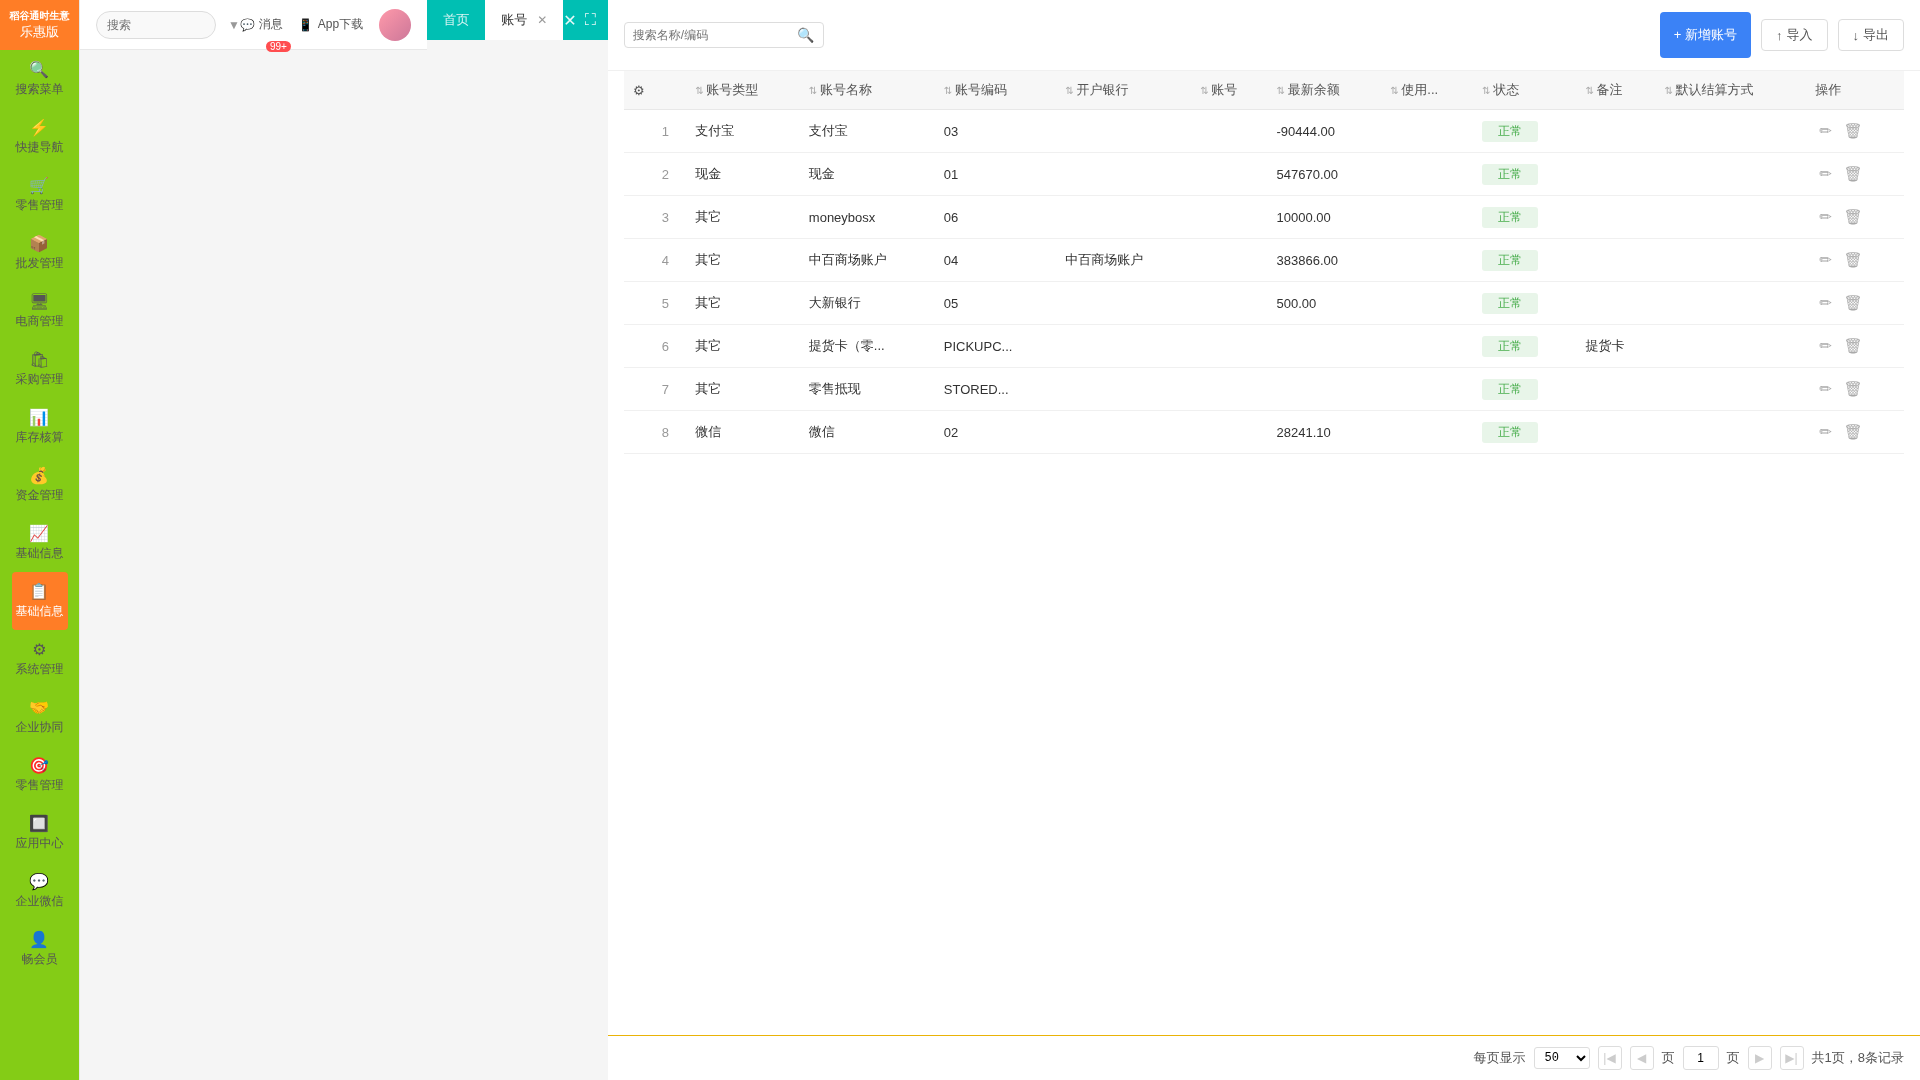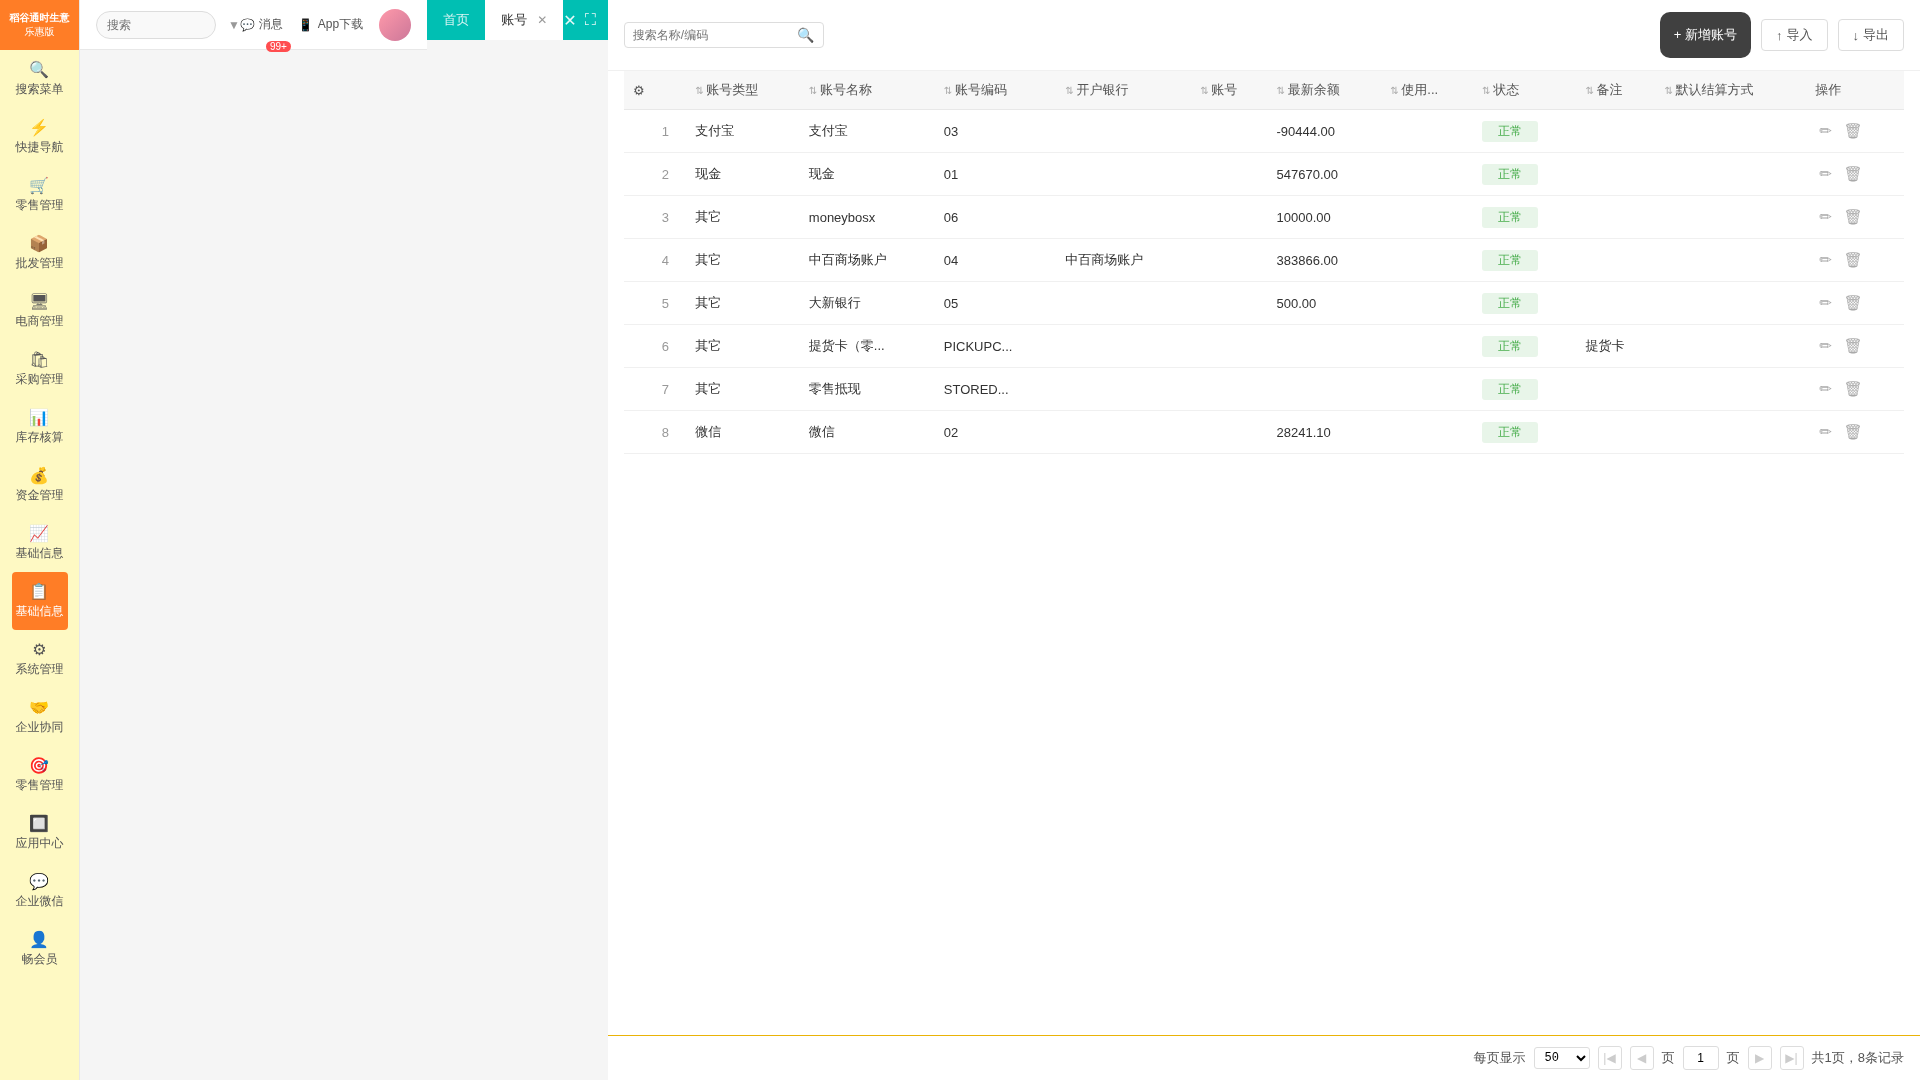--- a/index.html
+++ b/index.html
@@ -1,21 +1,21 @@
 <!DOCTYPE html>
 <html><head>
   <meta charset="utf-8">
   <style>
     * { box-sizing: border-box; margin: 0; padding: 0; }
     body { font-family: "Microsoft YaHei", Arial, sans-serif; font-size: 13px; background: #f5f5f5; display: flex; height: 1080px; overflow: hidden; }
 
     
     .sidebar {
       width: 80px;
-      background: #fef9c3;
+      background: #84cc16;
       display: flex;
       flex-direction: column;
       align-items: center;
       border-right: 1px solid #e8e8e8;
       flex-shrink: 0;
     }
     .sidebar-logo {
       width: 100%;
       background: #ff7d26;
       display: flex;
@@ -25,21 +25,21 @@
       padding: 8px 0;
       height: 50px;
     }
     .sidebar-logo-text {
       color: #fff;
       font-size: 10px;
       font-weight: bold;
     }
     .sidebar-logo-sub {
       color: #fff;
-      font-size: 10px;
+      font-size: 13px;
     }
     .sidebar-menu-item {
       width: 100%;
       text-align: center;
       padding: 10px 4px;
       font-size: 12px;
       color: #555;
       cursor: pointer;
       display: flex;
       flex-direction: column;
@@ -202,24 +202,24 @@
       width: 100%;
       background: transparent;
     }
     .search-icon { color: #999; font-size: 14px; cursor: pointer; }
     .toolbar-right {
       display: flex;
       align-items: center;
       gap: 10px;
     }
     .btn-primary {
-      background: #404040;
+      background: #3b82f6;
       color: #fff;
       border: none;
-      border-radius: 10px;
+      border-radius: 4px;
       padding: 14px 14px;
       font-size: 13px;
       cursor: pointer;
       display: flex;
       align-items: center;
       gap: 4px;
     }
     .btn-outline {
       background: #fff;
       color: #555;

